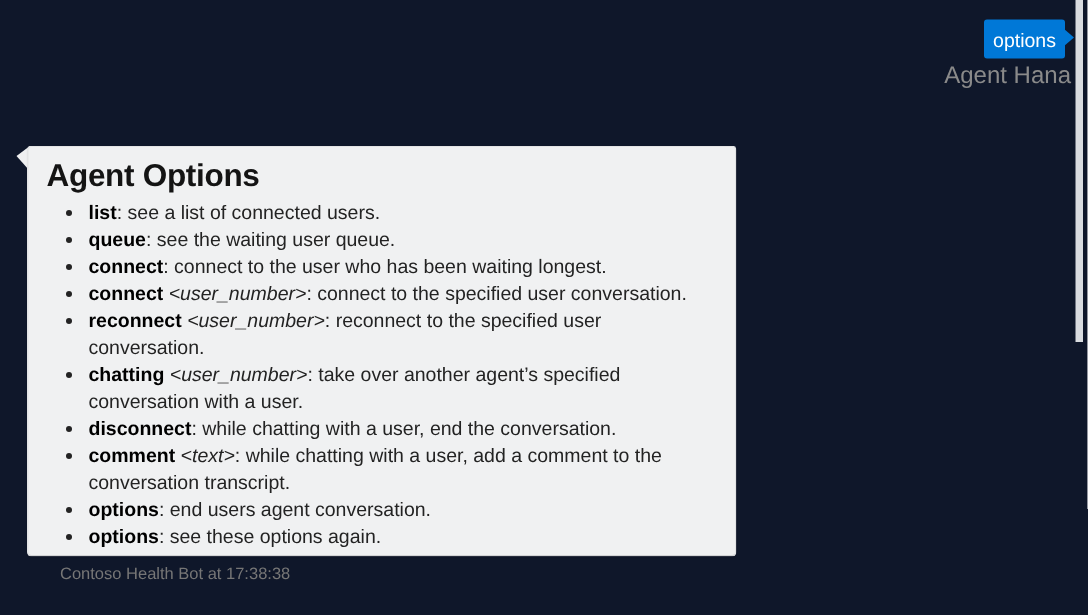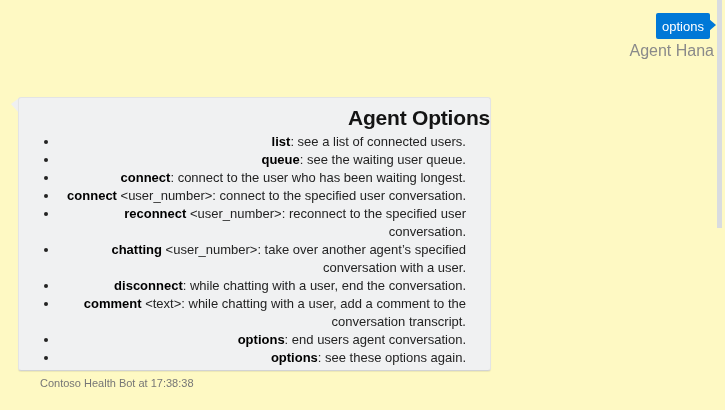--- a/index.html
+++ b/index.html
@@ -1,19 +1,19 @@
 <!DOCTYPE html>
 <html><head>
 <meta charset="utf-8">
 <style>
   * { box-sizing: border-box; margin: 0; padding: 0; }
   html, body { width: 725px; height: 410px; background: #ffffff; overflow: hidden; }
   body { font-family: "Liberation Sans", sans-serif; position: relative; }
 
-  .transcript { position: absolute; inset: 0; background: #fef9c3; text-align: right; }
+  .transcript { position: absolute; inset: 0; background: #0f172a; }
 
   
   .clipped-top {
     position: absolute; left: 8px; top: -10px;
     font-size: 11px; line-height: 13px; color: #8a8a8a; white-space: nowrap;
   }
 
   
   .user-bubble {
     position: absolute; left: 656px; top: 13px; width: 54px; height: 26px;
@@ -46,21 +46,21 @@
   }
   .card-title {
     margin: 8px 0 3px 12px; font-size: 21px; font-weight: bold;
     color: #141414; letter-spacing: -0.2px;
   }
   .option-list { margin: 2px 0 0 0; padding: 0 24px 0 40px; list-style: disc; }
   .option-list li {
     font-size: 13px; line-height: 18px; color: #232323;
   }
   .option-list .command { font-weight: bold; color: #000; }
-  .option-list .arg { }
+  .option-list .arg { font-style: italic; }
 
   .bot-timestamp {
     position: absolute; left: 20px; top: 377px;
     font-size: 11px; color: #767676; white-space: nowrap; margin-left: 20px;
   }
 
   
   .scrollbar-thumb {
     position: absolute; left: 717px; top: 0; width: 5px; height: 228px;
     background: #d9dce0;

